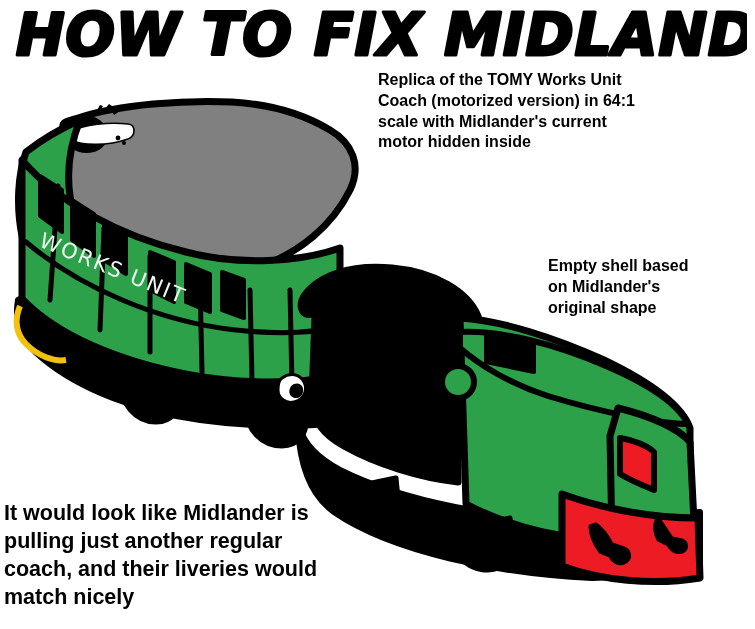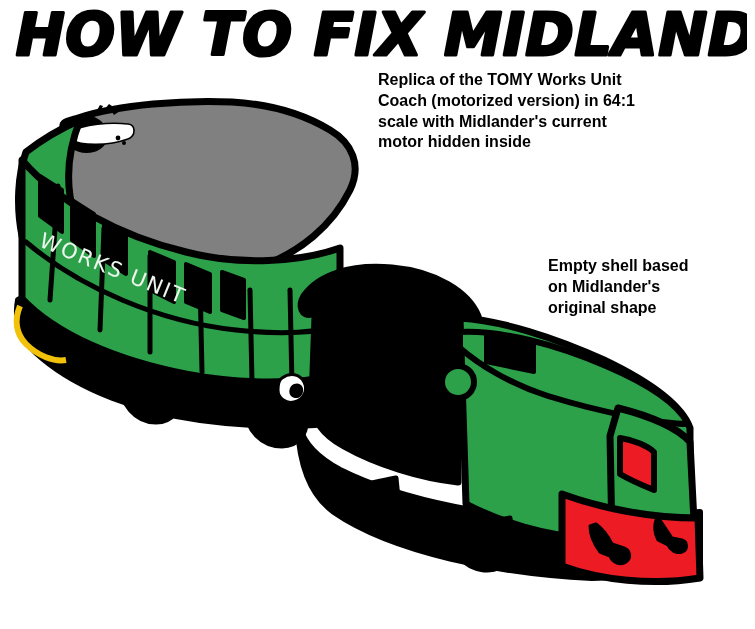--- a/index.html
+++ b/index.html
@@ -224,14 +224,18 @@
 
   <div class="note" id="note-coach">Replica of the TOMY Works Unit
 Coach (motorized version) in 64:1
 scale with Midlander's current
 motor hidden inside</div>
 
   <div class="note" id="note-shell">Empty shell based
 on Midlander's
 original shape</div>
 
+  <div class="note" id="note-liveries">It would look like Midlander is
+pulling just another regular
+coach, and their liveries would
+match nicely</div>
 
 </div>
 
 </body></html>

